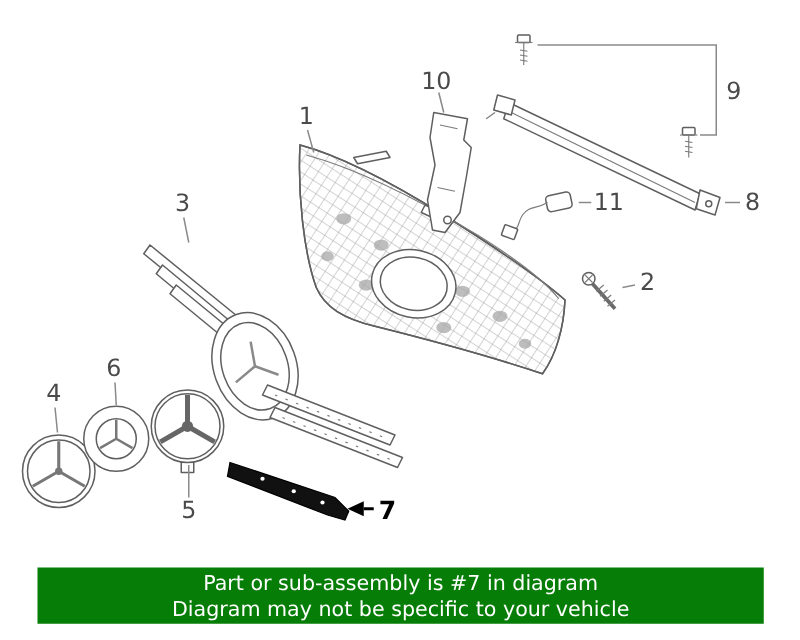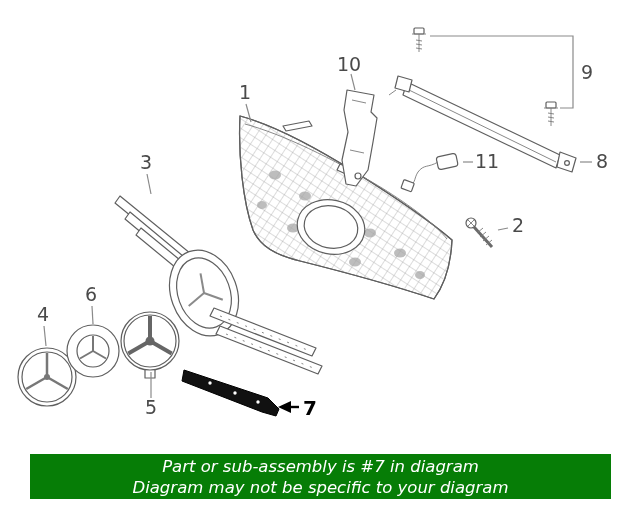--- a/index.html
+++ b/index.html
@@ -18,21 +18,21 @@
     font-size:20px;
   }
   .part{fill:#ffffff;stroke:#5f5f5f;stroke-width:1.2;stroke-linejoin:round;}
   .detail{fill:none;stroke:#7a7a7a;stroke-width:0.9;}
   .leader{fill:none;stroke:#8a8a8a;stroke-width:1.2;}
   .blackpart{fill:#111111;stroke:#000000;stroke-width:1;}
   .banner{
     position:absolute;left:30px;top:454px;width:581px;height:45px;
     background:#067d06;color:#ffffff;
     display:flex;flex-direction:column;justify-content:center;align-items:center;
-    font-size:16.5px;line-height:21px;text-align:center;font-style:italic;
+    font-size:16.5px;line-height:21px;text-align:center;
   }
 </style>
 </head>
 <body>
 
 <div class="screenshot">
 
   <svg width="640" height="455" viewBox="0 0 640 455" xmlns="http://www.w3.org/2000/svg">
     <defs>
       <pattern id="mesh" width="8" height="8" patternUnits="userSpaceOnUse" patternTransform="rotate(33)">
@@ -200,16 +200,16 @@
     <text class="hl" x="303" y="415" text-anchor="start">7</text>
     <text x="602" y="168" text-anchor="middle">8</text>
     <text x="587" y="79" text-anchor="middle">9</text>
     <text x="349" y="71" text-anchor="middle">10</text>
     <text x="487" y="168" text-anchor="middle">11</text>
   </svg>
 
   
   <div class="banner">
     <div>Part or sub-assembly is #7 in diagram</div>
-    <div>Diagram may not be specific to your diagram</div>
+    <div>Diagram may not be specific to your vehicle</div>
   </div>
 
 </div>
 
 </body></html>

